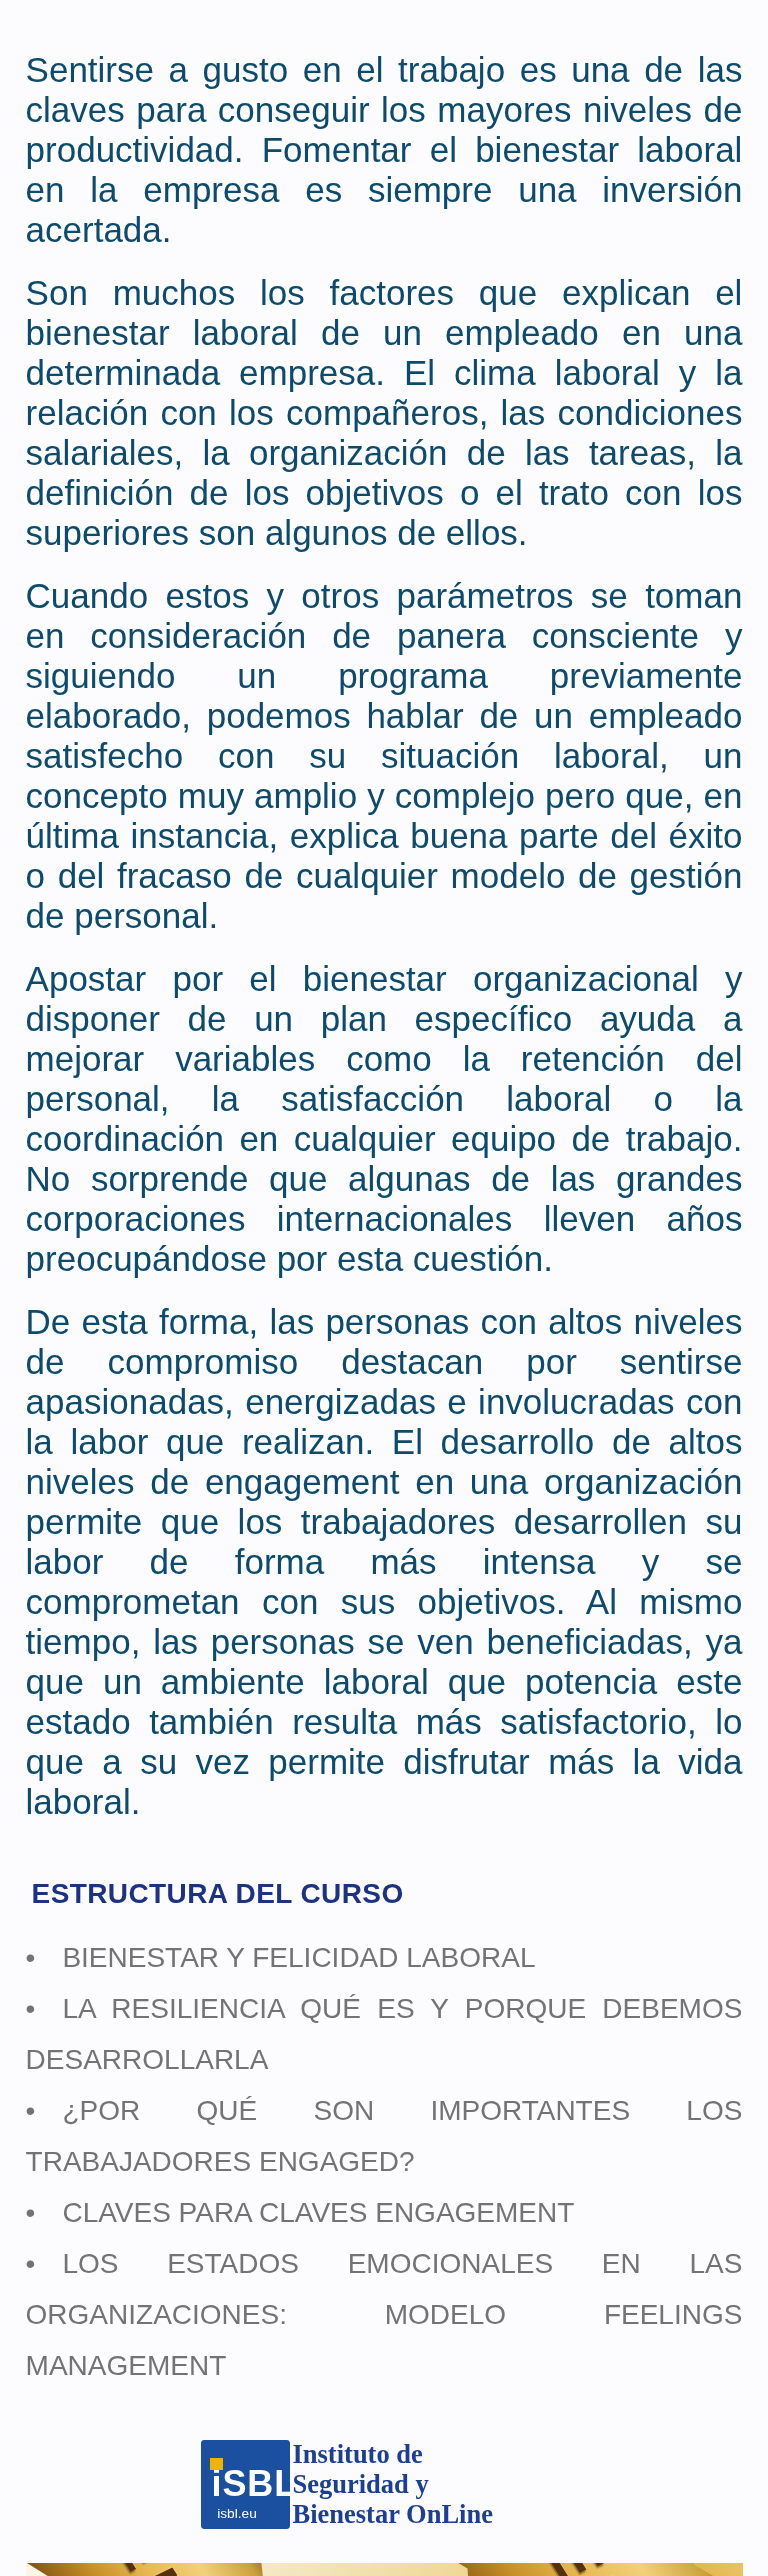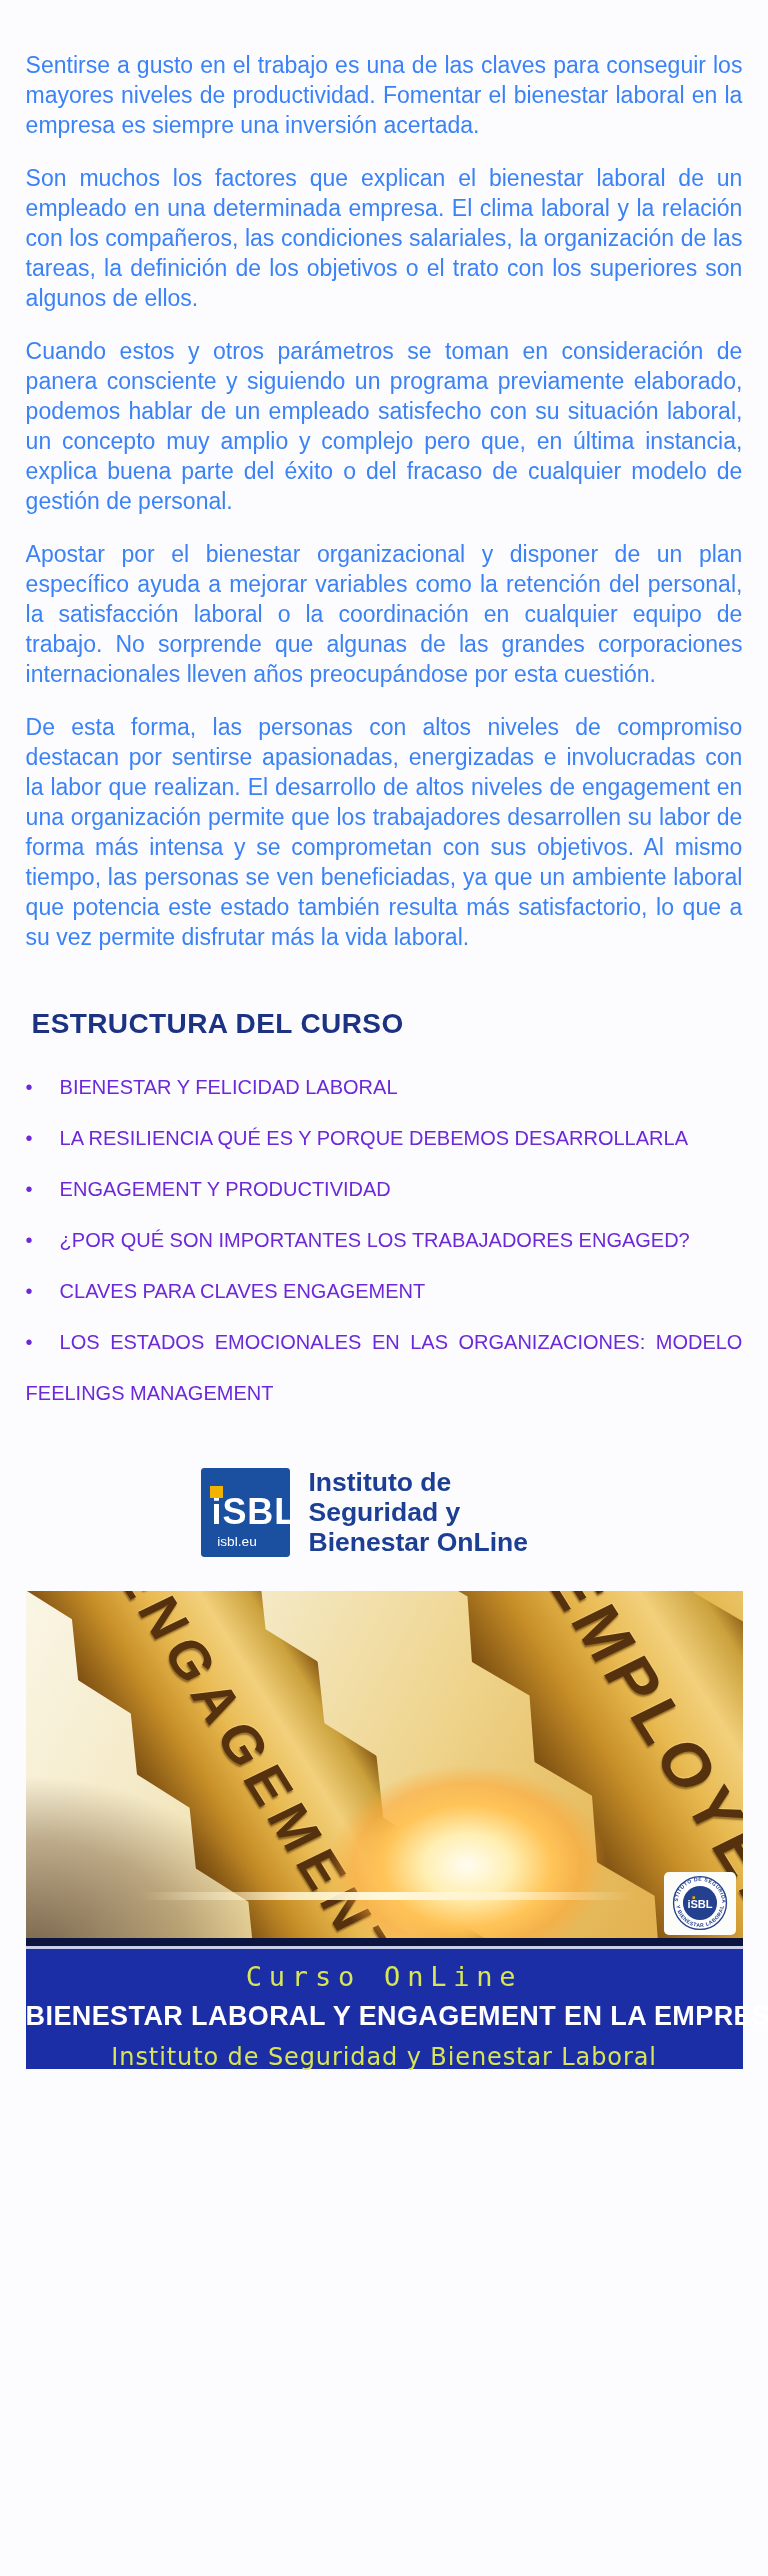--- a/index.html
+++ b/index.html
@@ -5,37 +5,37 @@
   html,body { margin:0; padding:0; }
   body {
     width:768px; min-height:2576px;
     background:#fcfcff;
     font-family:"Liberation Sans", sans-serif;
     color:#1c3283;
   }
   .content { padding:50px 25.6px 34px 25.6px; }
 
   p.body-par {
-    font-size:23px; line-height:30px;
+    font-size:35px; line-height:40px;
     text-align:justify;
     margin:0 0 23px 0;
-    color:#3b82f6;
+    color:#0c4a6e;
   }
   .eng-block p.body-par { margin:0; }
 
   h2.course-heading {
     font-size:28px; font-weight:bold;
     color:#1c3283;
     letter-spacing:0.4px;
     margin:56px 0 22px 6px;
   }
   .bullet {
-    font-size:20px; line-height:51px;
+    font-size:28px; line-height:51px;
     text-align:justify;
-    margin:0; color:#6d28d9;
+    margin:0; color:#737373;
   }
   .bullet .dot { margin-right:27px; }
 
   
   .logo-block {
     width:367px; margin:48px auto 0 auto;
     display:flex; align-items:center;
   }
   .logo-square {
     position:relative; width:89px; height:89px;
@@ -46,21 +46,21 @@
     font-size:36px; font-weight:bold; color:#ffffff; letter-spacing:0.9px;
   }
   .logo-dot {
     position:absolute; left:9.4px; top:18px;
     width:12.8px; height:12.8px; background:#f0b400;
   }
   .logo-url {
     position:absolute; left:0; right:16px; bottom:7.7px;
     text-align:center; font-size:13.7px; color:#ffffff;
   }
-  .logo-name { margin-left:19px; }
+  .logo-name { margin-left:3px;font-family:Liberation Serif, serif; }
   .logo-name div {
     font-size:26.5px; line-height:30px; font-weight:bold; color:#1c3f94;
   }
 
   
   .hero { margin-top:34px; width:717px; }
   .photo {
     position:relative; height:347px; overflow:hidden;
     background:linear-gradient(118deg,#faf6e6 0%,#f4e8c2 28%,#eed38a 55%,#e6bb5e 78%,#dfaa44 100%);
   }
@@ -146,21 +146,20 @@
 
   <div class="eng-block">
     <p class="body-par">De esta forma, las personas con altos niveles de compromiso destacan por sentirse apasionadas, energizadas e involucradas con la labor que realizan. El desarrollo de altos niveles de engagement en una organización permite que los trabajadores desarrollen su labor de forma más intensa y se comprometan con sus objetivos. Al mismo tiempo, las personas se ven beneficiadas, ya que un ambiente laboral que potencia este estado también resulta más satisfactorio, lo que a su vez permite disfrutar más la vida laboral.</p>
   </div>
 
   <h2 class="course-heading">ESTRUCTURA DEL CURSO</h2>
 
   <div>
     <p class="bullet"><span class="dot">•</span><span>BIENESTAR Y FELICIDAD LABORAL</span></p>
     <p class="bullet"><span class="dot">•</span><span>LA RESILIENCIA QUÉ ES Y PORQUE DEBEMOS DESARROLLARLA</span></p>
-    <p class="bullet"><span class="dot">•</span><span>ENGAGEMENT Y PRODUCTIVIDAD</span></p>
     <p class="bullet"><span class="dot">•</span><span>¿POR QUÉ SON IMPORTANTES LOS TRABAJADORES ENGAGED?</span></p>
     <p class="bullet"><span class="dot">•</span><span>CLAVES PARA CLAVES ENGAGEMENT</span></p>
     <p class="bullet"><span class="dot">•</span><span>LOS ESTADOS EMOCIONALES EN LAS ORGANIZACIONES: MODELO FEELINGS MANAGEMENT</span></p>
   </div>
 
   <div class="logo-block">
     <div class="logo-square">
       <span class="logo-acronym">iSBL</span>
       <span class="logo-dot"></span>
       <span class="logo-url">isbl.eu</span>

